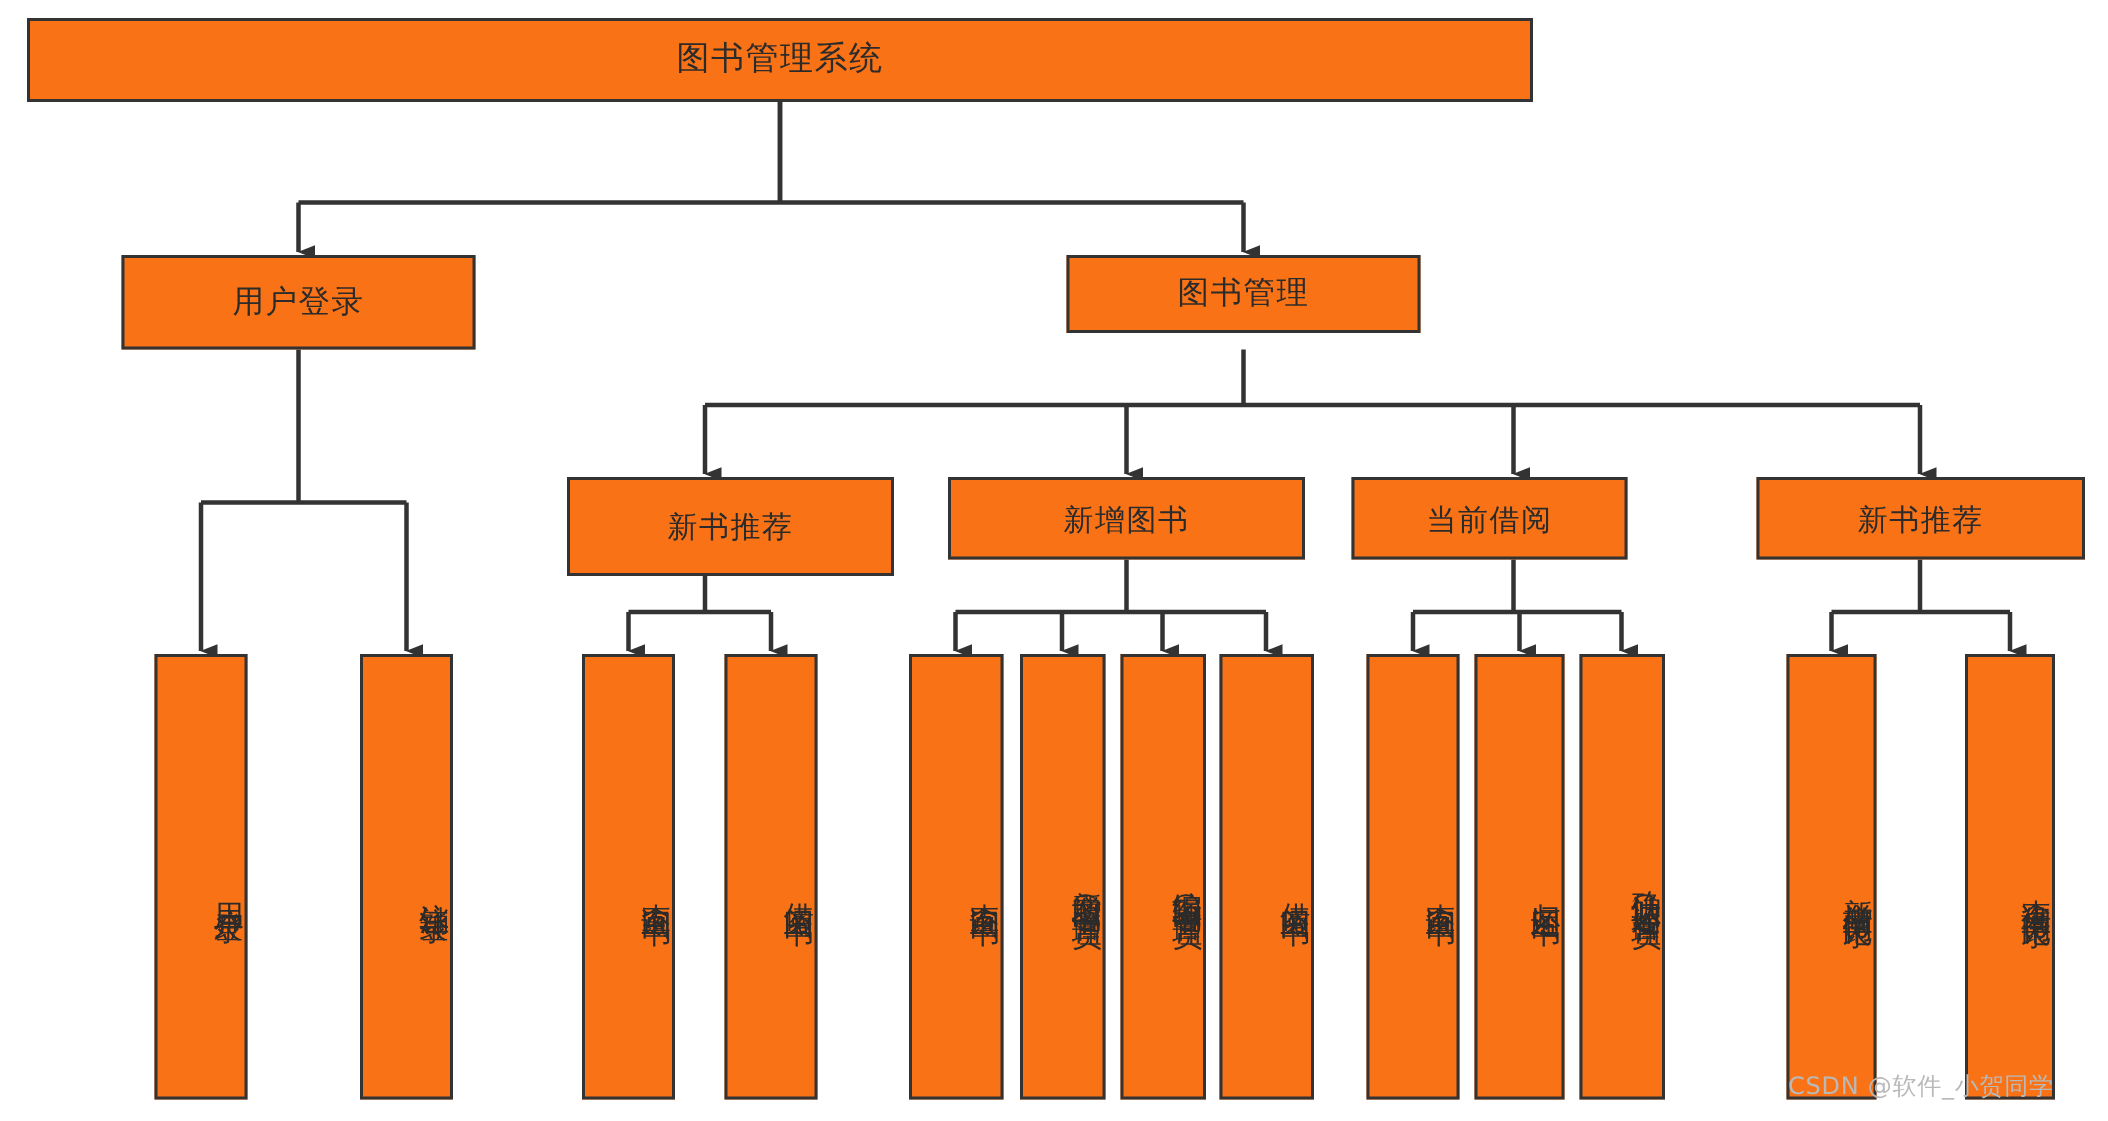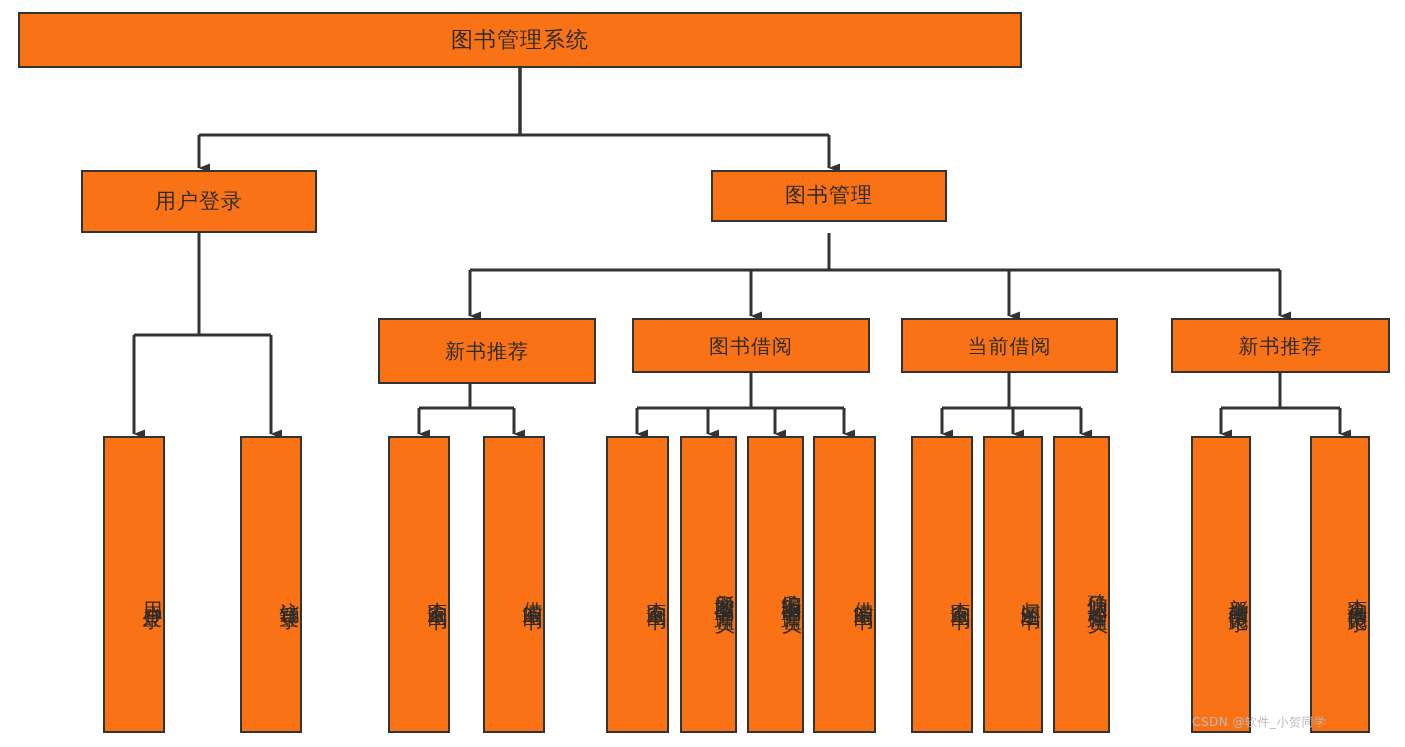--- a/index.html
+++ b/index.html
@@ -56,21 +56,21 @@
   }
   .node.leaf > span {
     writing-mode: vertical-rl;
     text-orientation: upright;
     display: block;
   }
   .watermark {
     position: absolute;
     left: 1192px;
     top: 714px;
-    font-size: 12px;
+    font-size: 16px;
     color: #b9b9b9;
     letter-spacing: 0.5px;
     z-index: 3;
     white-space: nowrap;
     font-family: "DejaVu Sans", "Liberation Sans", sans-serif;
   }
 </style>
 </head>
 <body>
 
@@ -130,23 +130,23 @@
       </div>
       <div class="node level2" style="left: 711px; top: 170px; width: 236px; height: 52px;">
         <span>图书管理</span>
       </div>
     </div>
   <div id="level3-layer">
       <div class="node level3" style="left: 378px; top: 318px; width: 218px; height: 66px;">
         <span>新书推荐</span>
       </div>
       <div class="node level3" style="left: 632px; top: 318px; width: 238px; height: 55px;">
-        <span>图书借阅</span>
+        <span>新增图书</span>
       </div>
-      <div class="node level3" style="left: 901px; top: 318px; width: 217px; height: 55px;">
+      <div class="node level3" style="left: 901px; top: 318px; width: 184px; height: 55px;">
         <span>当前借阅</span>
       </div>
       <div class="node level3" style="left: 1171px; top: 318px; width: 219px; height: 55px;">
         <span>新书推荐</span>
       </div>
     </div>
   <div id="leaf-layer">
       <div class="node leaf leaf" style="left: 103px; top: 436px; width: 62px; height: 297px;">
         <span>用户登录</span>
       </div>

